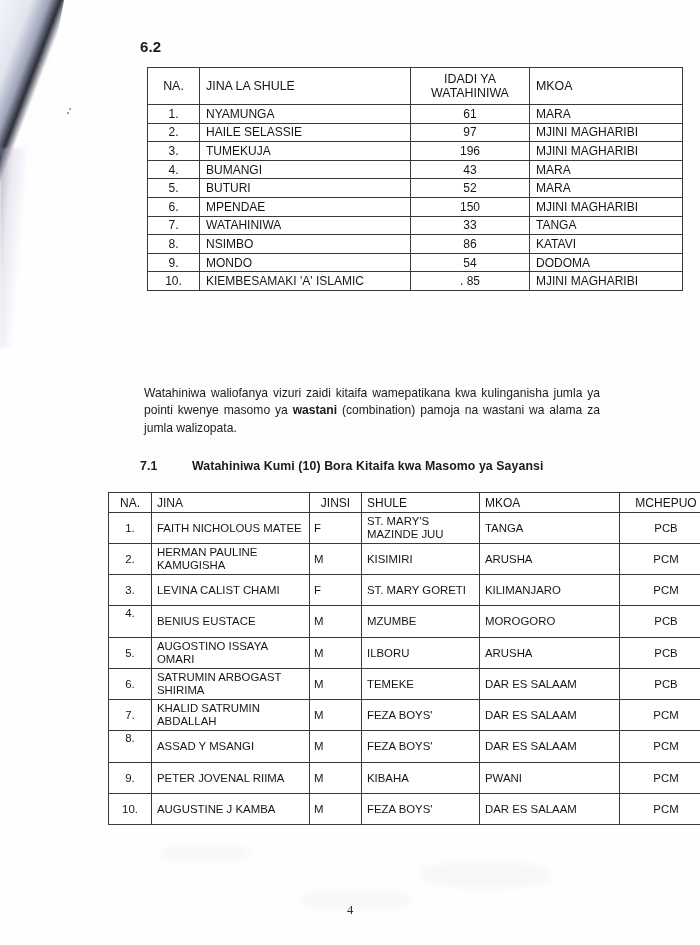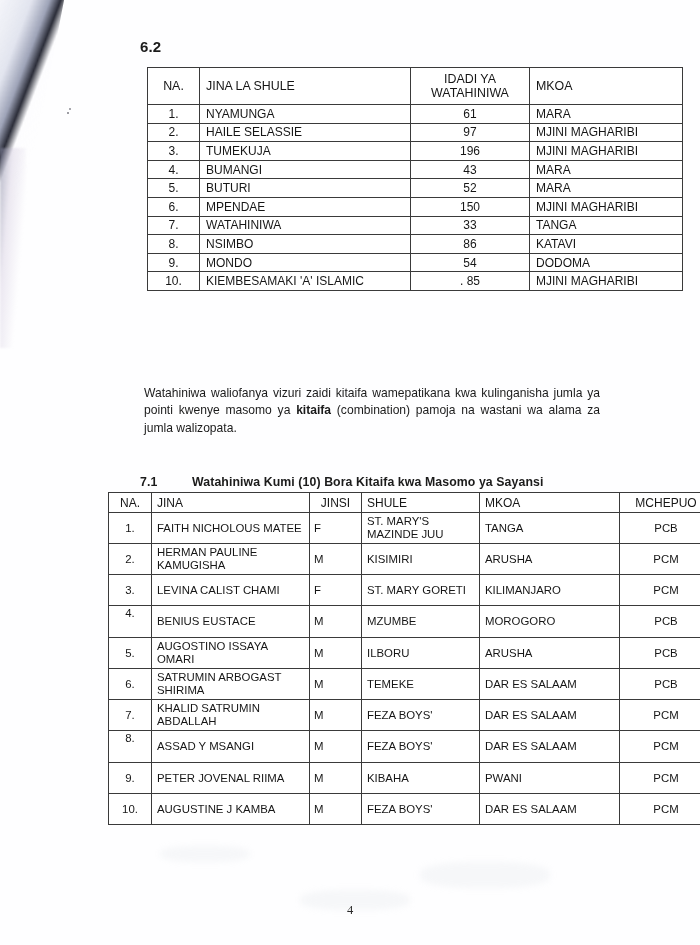--- a/index.html
+++ b/index.html
@@ -69,21 +69,21 @@
     position: absolute;
     display: flex;
     font-weight: bold;
   }
   .sec-num { width: 52px; flex: 0 0 auto; }
 
   #head-62 { left: 140px; top: 38px; font-size: 15px; letter-spacing: .1px; }
   #head-62 .sec-num { width: 46px; }
   #head-70 { left: 100px; top: 342px; font-size: 12.3px; letter-spacing: .15px; }
   #head-70 .sec-num { width: 45px; }
-  #head-71 { left: 140px; top: 459px; font-size: 12.3px; letter-spacing: .1px; margin-top: 16px; }
+  #head-71 { left: 140px; top: 459px; font-size: 12.3px; letter-spacing: .1px; }
   #head-71 .sec-num { width: 52px; }
 
   
   .body-par {
     position: absolute;
     left: 144px;
     top: 373px;
     width: 456px;
     font-size: 12.1px;
     line-height: 17.2px;
@@ -253,21 +253,21 @@
         <tr>
           <td class="c-na">10.</td>
           <td class="c-name">KIEMBESAMAKI 'A' ISLAMIC</td>
           <td class="c-num">.  85</td>
           <td class="c-reg">MJINI MAGHARIBI</td>
         </tr>
       </tbody>
   </table>
 
 
-  <p class="body-par"><span>Watahiniwa waliofanya vizuri zaidi kitaifa wamepatikana kwa kulinganisha jumla ya pointi kwenye masomo ya </span><b>kitaifa</b><span> (combination) pamoja na wastani wa alama za jumla walizopata.</span></p>
+  <p class="body-par"><span>Watahiniwa waliofanya vizuri zaidi kitaifa wamepatikana kwa kulinganisha jumla ya pointi kwenye masomo ya </span><b>wastani</b><span> (combination) pamoja na wastani wa alama za jumla walizopata.</span></p>
 
   <div class="sec-head" id="head-71">
     <span class="sec-num">7.1</span>
     <span>Watahiniwa Kumi (10) Bora Kitaifa  kwa Masomo  ya Sayansi</span>
   </div>
 
   <table id="table-students">
     <thead>
       <tr>
         <th class="c2-na">NA.</th>

